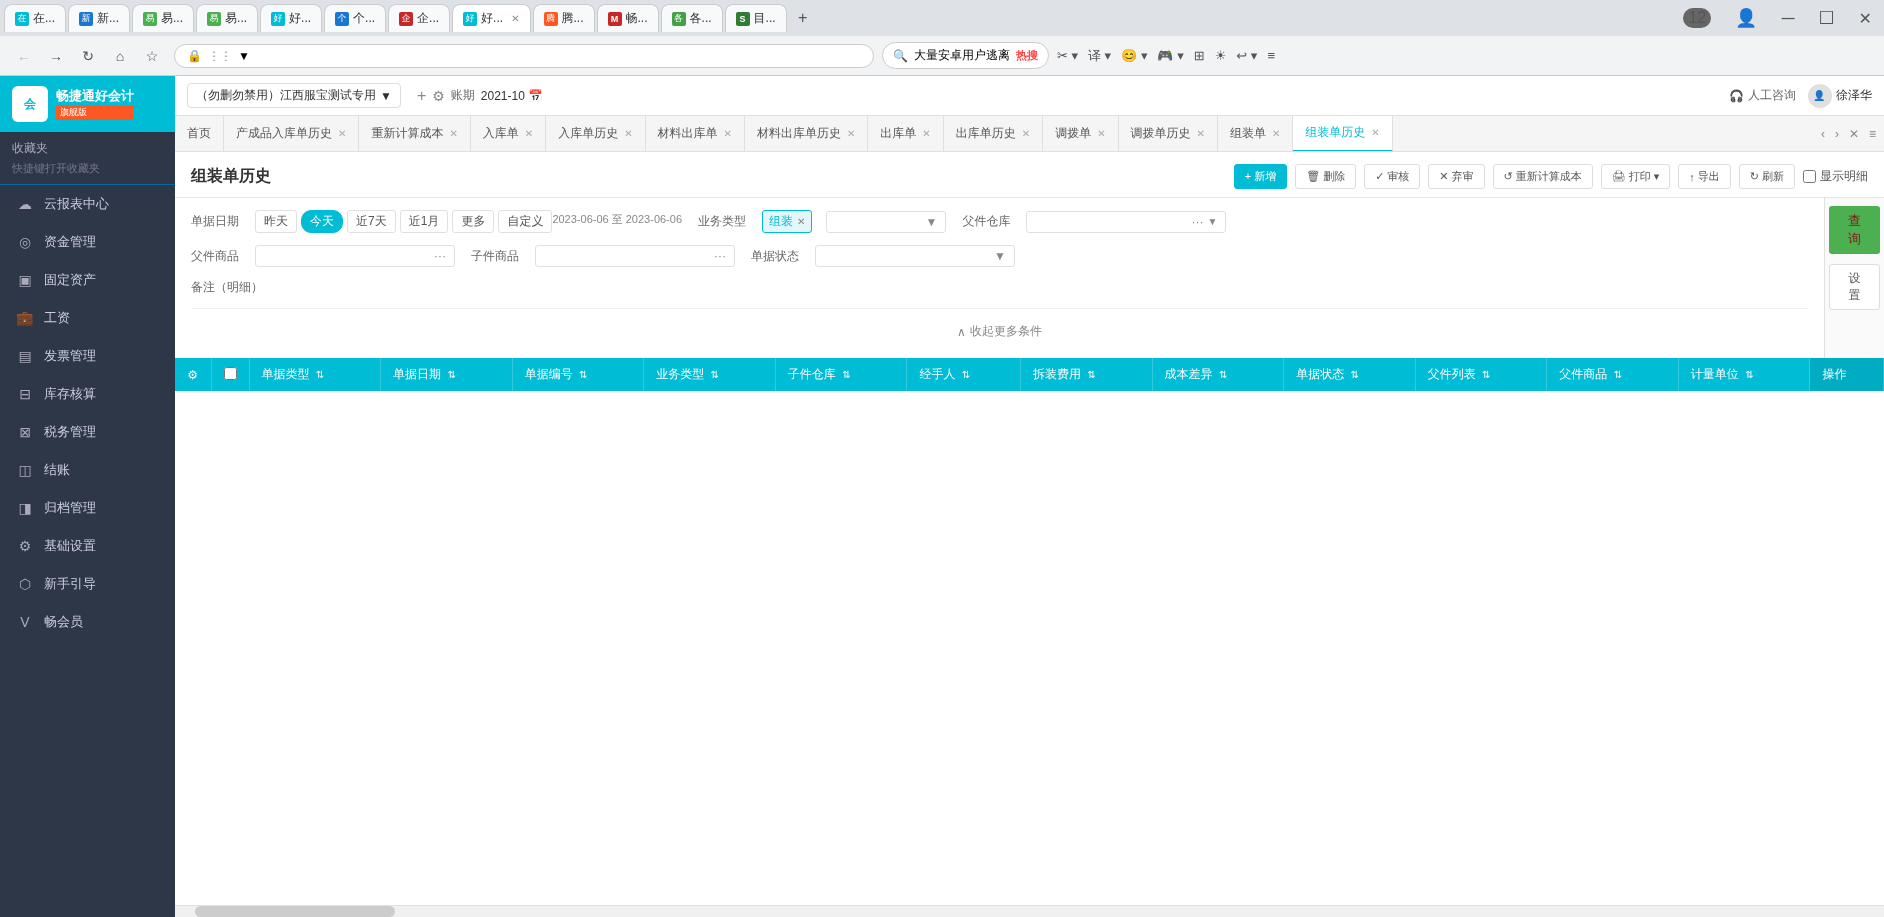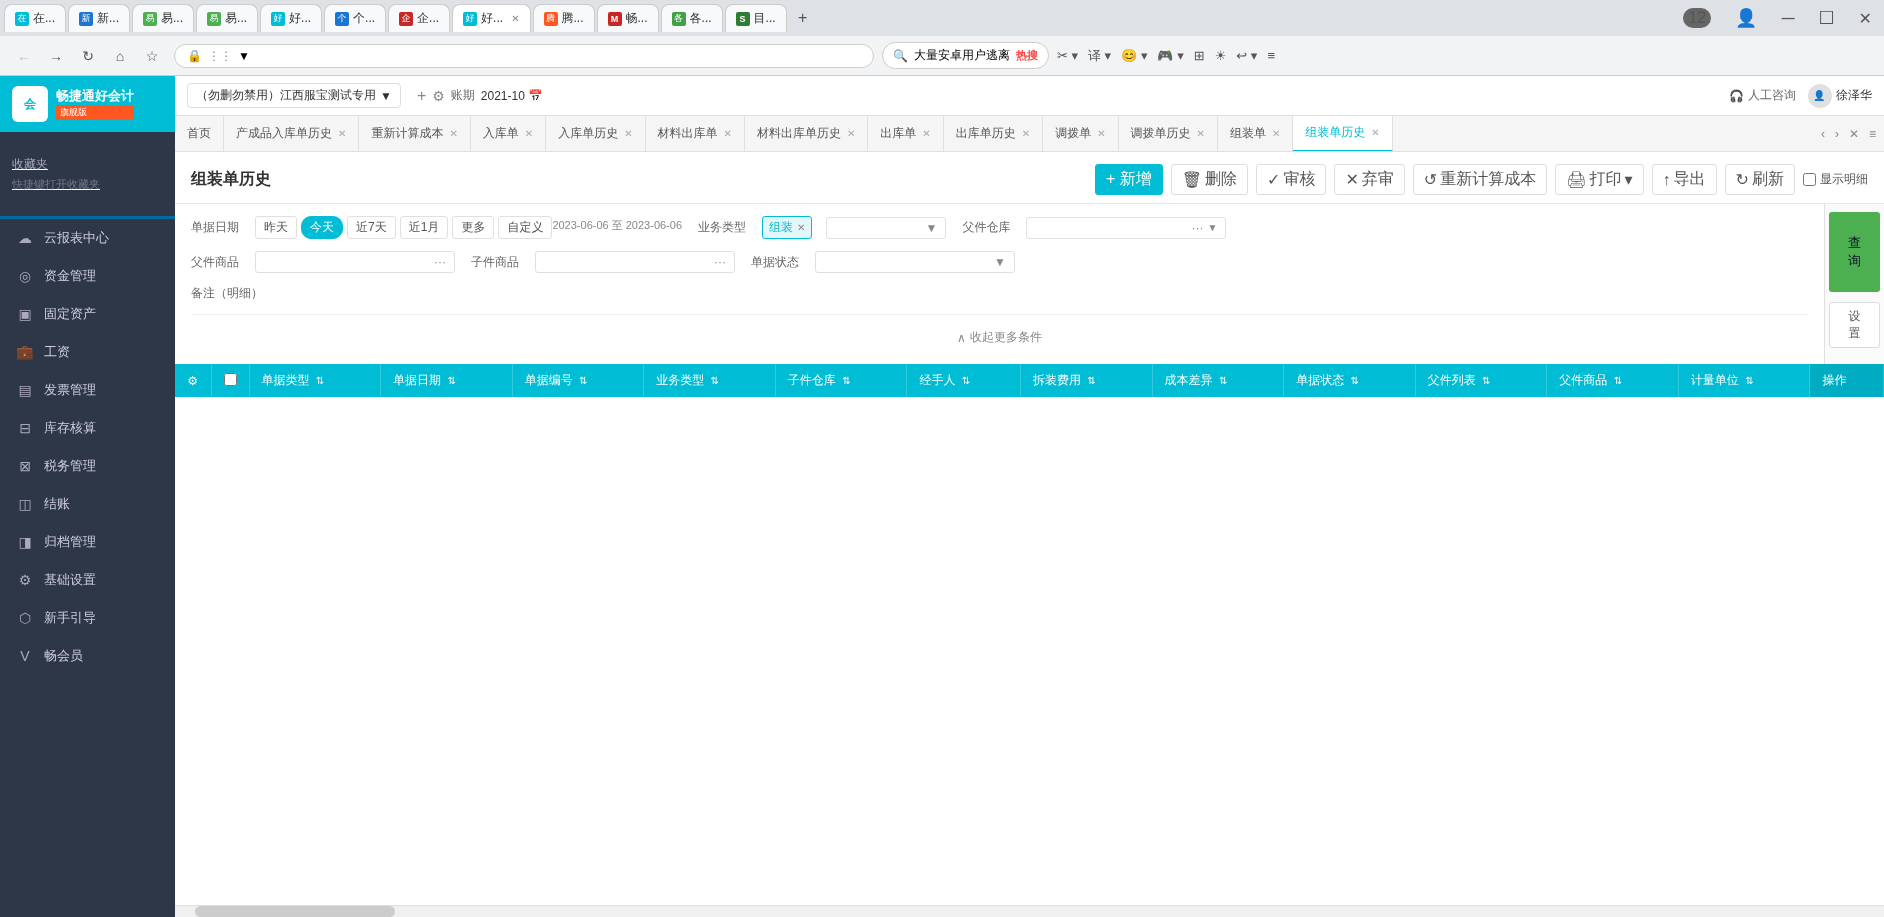--- a/index.html
+++ b/index.html
@@ -34,21 +34,21 @@
     
     .app-container { display: flex; height: calc(917px - 76px); background: #fff; }
 
     
     .sidebar { width: 175px; background: #2d3748; color: #fff; display: flex; flex-direction: column; flex-shrink: 0; height: 100%; }
     .sidebar-logo { display: flex; align-items: center; padding: 10px 12px; background: #00bcd4; gap: 8px; }
     .logo-icon { width: 36px; height: 36px; background: #fff; border-radius: 6px; display: flex; align-items: center; justify-content: center; color: #00bcd4; font-weight: bold; font-size: 12px; }
     .logo-text { color: #fff; font-size: 13px; font-weight: bold; line-height: 1.2; }
     .logo-badge { background: #ff5722; color: #fff; font-size: 9px; padding: 1px 4px; border-radius: 2px; margin-top: 2px; }
 
-    .sidebar-favorites { padding: 24px 12px; border-bottom: 3px solid #0369a1; text-decoration: underline; }
+    .sidebar-favorites { padding: 8px 12px; border-bottom: 1px solid #0369a1; }
     .favorites-title { color: #aab; font-size: 12px; margin-bottom: 4px; cursor: pointer; }
     .favorites-subtitle { color: #778; font-size: 11px; cursor: pointer; }
 
     .sidebar-nav { flex: 1; overflow-y: auto; }
     .nav-item { display: flex; align-items: center; padding: 10px 16px; color: #ccd; cursor: pointer; gap: 10px; font-size: 13px; }
     .nav-item .nav-icon { width: 18px; height: 18px; display: flex; align-items: center; justify-content: center; font-size: 14px; color: #aab; }
     .nav-item .nav-label { flex: 1; }
 
     
     .main-content { flex: 1; display: flex; flex-direction: column; overflow: hidden; }
@@ -68,21 +68,21 @@
     .doc-tabs-nav { display: flex; align-items: center; padding: 0 4px; gap: 2px; }
     .doc-tabs-nav span { cursor: pointer; color: #888; font-size: 12px; padding: 2px 4px; }
 
     
     .page-content { flex: 1; overflow-y: auto; background: #fff; padding: 0; }
 
     
     .page-header { display: flex; align-items: center; justify-content: space-between; padding: 12px 16px 8px; border-bottom: 1px solid #e8e8e8; }
     .page-title { font-size: 16px; font-weight: bold; color: #333; }
     .page-actions { display: flex; align-items: center; gap: 8px; }
-    .action-btn { display: flex; align-items: center; gap: 3px; padding: 4px 10px; border: 1px solid #ddd; border-radius: 3px; cursor: pointer; font-size: 16px; color: #555; background: #fff; }
+    .action-btn { display: flex; align-items: center; gap: 3px; padding: 4px 10px; border: 1px solid #ddd; border-radius: 3px; cursor: pointer; font-size: 11px; color: #555; background: #fff; }
     .action-btn.primary { background: #00bcd4; color: #fff; border-color: #00bcd4; }
     .filter-row { display: flex; align-items: center; gap: 16px; margin-bottom: 12px; }
     .filter-group { display: flex; align-items: center; gap: 8px; }
     .filter-label { color: #666; font-size: 12px; white-space: nowrap; min-width: 56px; }
     .date-filter { display: flex; align-items: center; gap: 4px; }
     .date-btn { padding: 2px 8px; border: 1px solid #e0e0e0; border-radius: 3px; cursor: pointer; font-size: 12px; color: #555; background: #fff; }
     .date-btn.active { background: #00bcd4; color: #fff; border-color: #00bcd4; border-radius: 10px; }
     .date-range { font-size: 11px; color: #888; margin-top: 2px; }
 
     .business-type-filter { display: flex; align-items: center; gap: 14px; }
@@ -100,21 +100,21 @@
     
     .data-table { width: 100%; border-collapse: collapse; }
     .table-header { background: #00bcd4; }
     .table-header th { padding: 8px 12px; color: #fff; font-size: 12px; font-weight: normal; text-align: left; border-right: 1px solid rgba(255,255,255,0.2); white-space: nowrap; cursor: pointer; }
     .table-header th .sort-icon { margin-left: 3px; font-size: 10px; }
     .table-header th.settings-col { width: 36px; text-align: center; }
     .table-header th.checkbox-col { width: 36px; text-align: center; }
     .table-header th.action-col { background: #00acc1; }
     input[type="checkbox"] { cursor: pointer; }
 
-    .query-btn { background: #4caf50; color: #0f172a; border: none; border-radius: 3px; padding: 22px 16px; cursor: pointer; font-size: 13px; width: 100%; margin-bottom: 6px; }
+    .query-btn { background: #4caf50; color: #7f1d1d; border: none; border-radius: 3px; padding: 6px 16px; cursor: pointer; font-size: 13px; width: 100%; margin-bottom: 6px; }
     .settings-btn { background: #fff; color: #555; border: 1px solid #ddd; border-radius: 3px; padding: 5px 16px; cursor: pointer; font-size: 12px; width: 100%; }
 
     .right-panel { display: flex; flex-direction: column; align-items: center; gap: 4px; padding: 8px 4px; border-left: 1px solid #e0e0e0; background: #fafafa; width: 60px; flex-shrink: 0; }
 
     .filter-date-col { display: flex; flex-direction: row; }
 
     .scrollbar-bottom { height: 12px; background: #f0f0f0; border-top: 1px solid #e0e0e0; }
     .scrollbar-thumb { height: 100%; width: 200px; background: #ccc; border-radius: 6px; margin-left: 20px; }
 
     

